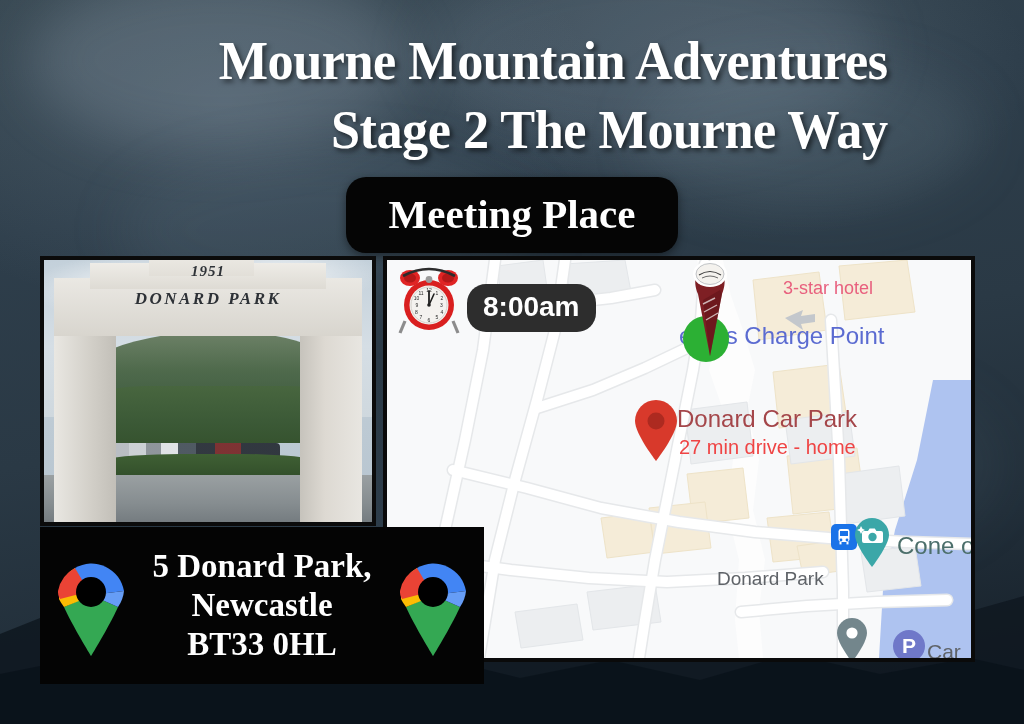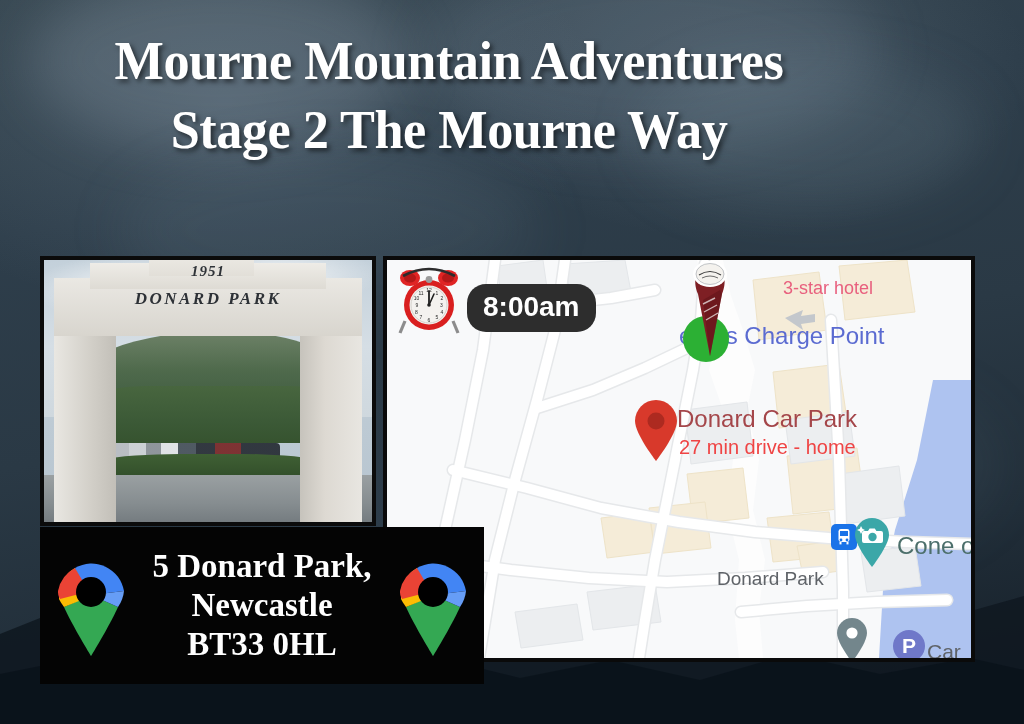--- a/index.html
+++ b/index.html
@@ -46,23 +46,23 @@
   .silhouette {
     position: absolute;
     left: 0; bottom: 0;
     width: 1024px; height: 210px;
     pointer-events: none;
   }
 
   
   .header {
     position: absolute;
-    left: 0; top: 26px;
+    left: 12px; top: 26px;
     width: 898px;
-    text-align: center;
+    text-align: right;
   }
   .title-line {
     font-family: "Liberation Serif", "DejaVu Serif", serif;
     color: #ffffff;
     font-weight: 700;
     font-size: 55px;
     line-height: 69px;
     letter-spacing: -0.5px;
     text-shadow: 3px 3px 5px rgba(0,0,0,0.55);
     white-space: nowrap;
@@ -294,20 +294,23 @@
              L610,96 L680,120 L760,84 L830,110 L900,74 L960,100 L1024,82 L1024,210 Z" fill="#101922" opacity="0.92"></path>
     <path d="M0,210 L0,160 L90,142 L170,158 L250,136 L340,160 L430,142 L520,164 L610,146
              L700,166 L790,140 L880,160 L970,144 L1024,156 L1024,210 Z" fill="#0b131b" opacity="0.95"></path>
   </svg>
 
   <div class="header">
     <div class="title-line">Mourne Mountain Adventures</div>
     <div class="title-line">Stage 2 The Mourne Way</div>
   </div>
 
+  <div class="badge-wrap">
+    <span class="meeting-badge">Meeting Place</span>
+  </div>
 
   <div class="photo-panel">
     <div class="photo-inner">
       <div class="ph-sky"></div>
       <div class="ph-hill"></div>
       <div class="ph-trees"></div>
       <div class="ph-cars"></div>
       <div class="ph-hedge"></div>
       <div class="ph-ground"></div>
 

